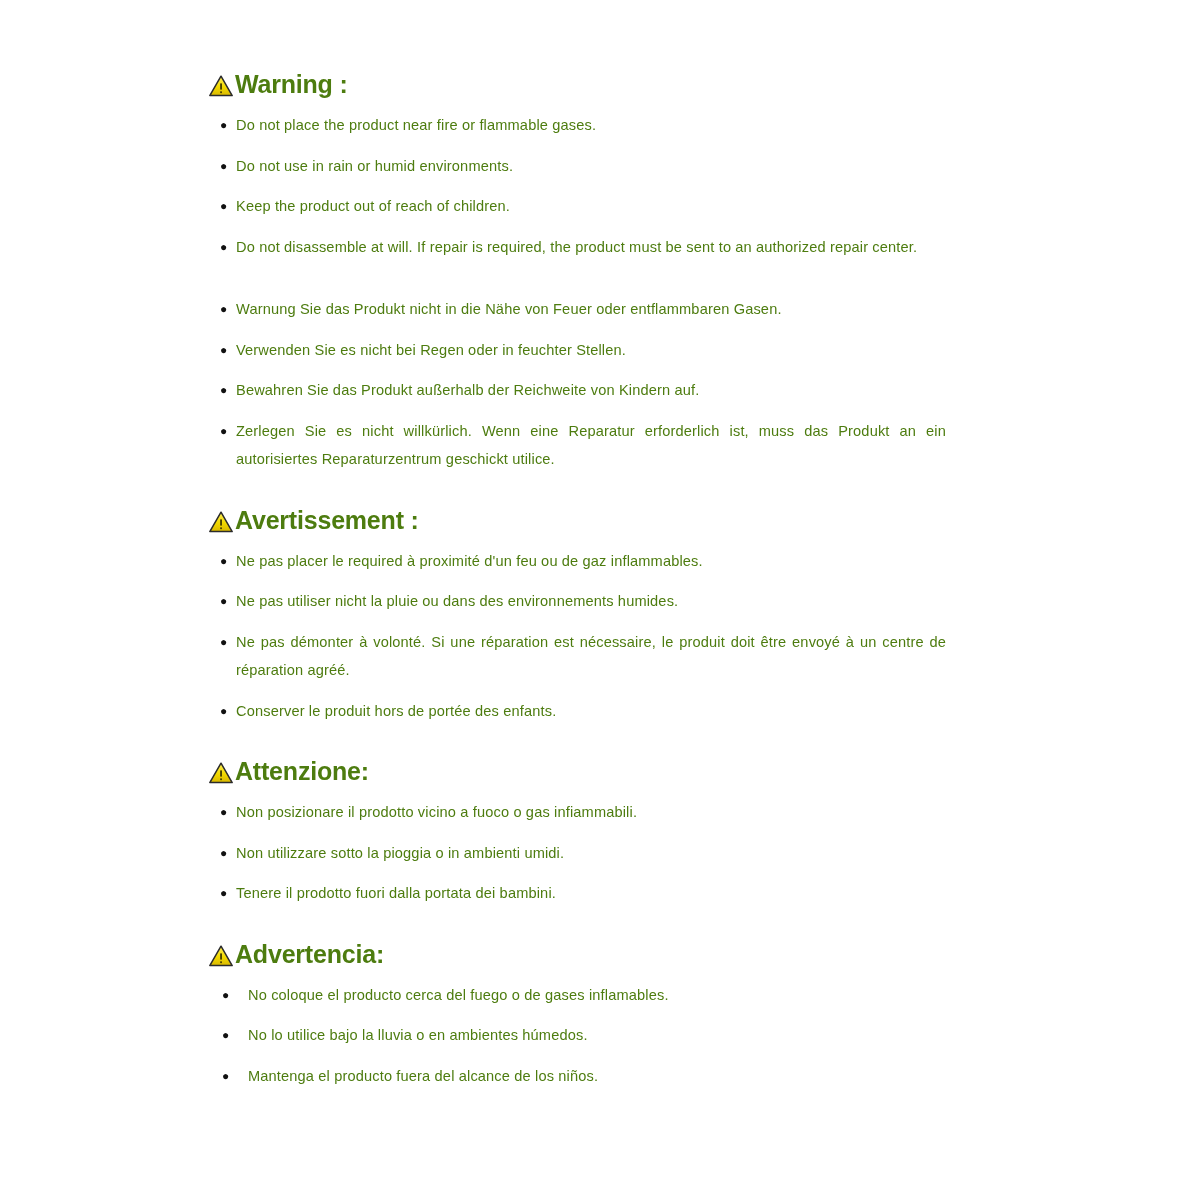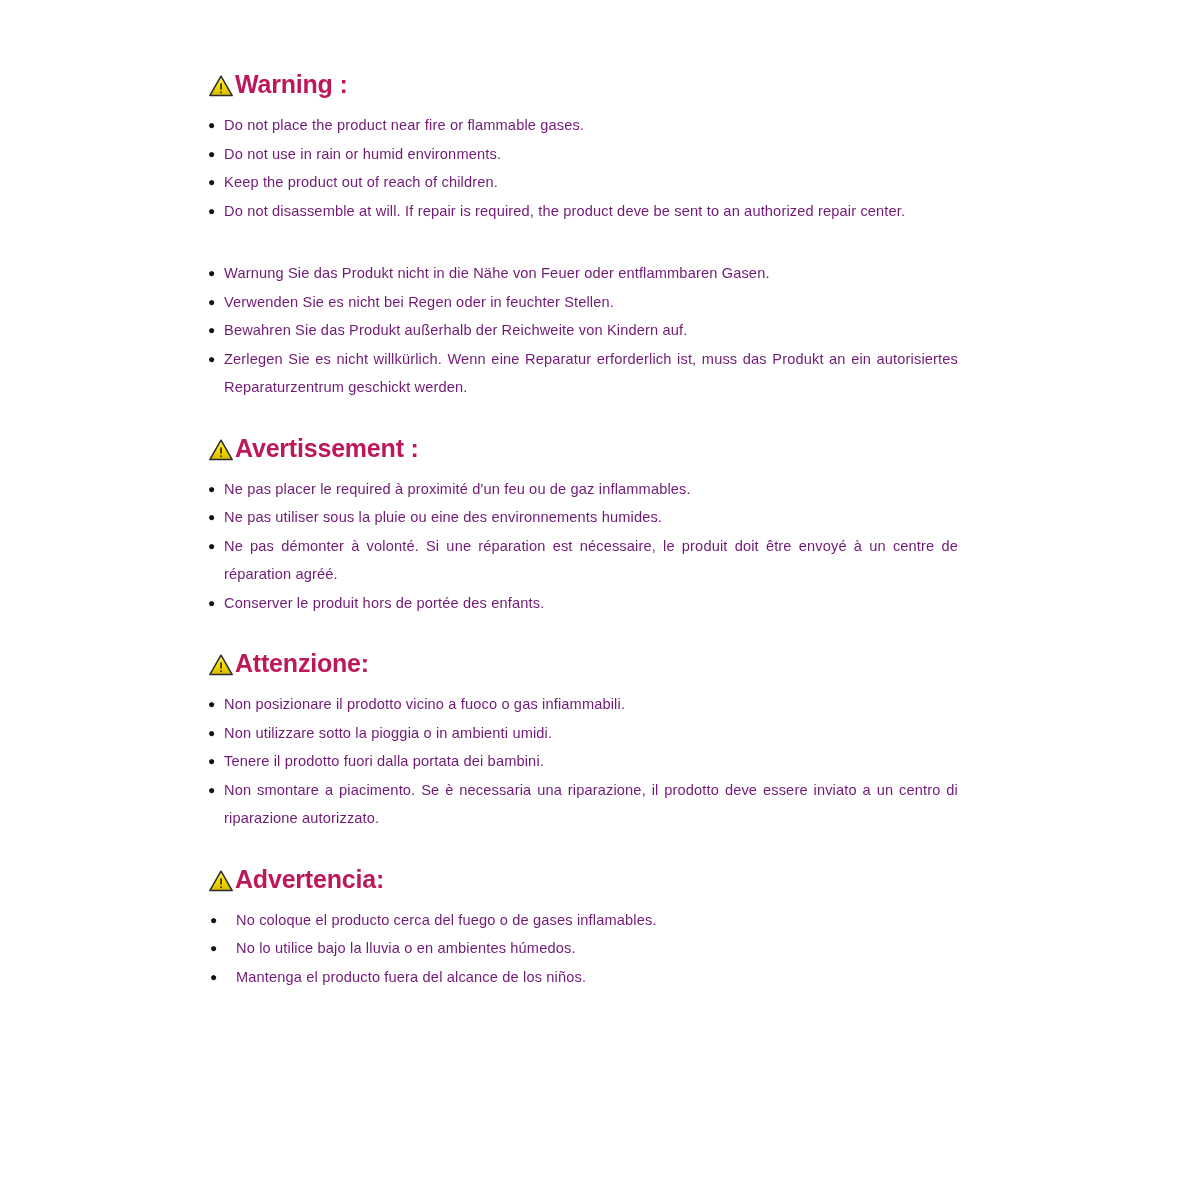--- a/index.html
+++ b/index.html
@@ -40,37 +40,37 @@
     margin-right: 1px;
     flex: 0 0 auto;
     position: relative;
     top: 1px;
   }
   .warn-icon svg { display: block; width: 26px; height: 24px; }
 
   .heading-text {
     font-size: 25px;
     font-weight: bold;
-    color: #be185d;
+    color: #4d7c0f;
     letter-spacing: -0.2px;
     line-height: 1;
   }
 
   .bullets {
     list-style: none;
     margin: 0;
     padding: 0;
   }
   .bullet {
     position: relative;
     font-size: 14.6px;
     line-height: 28.5px;
-    color: #701a75;
+    color: #4d7c0f;
     padding-left: 16px;
-    margin: 0;
+    margin: 12px;
     letter-spacing: 0.15px;
   }
   .bullet::before {
     content: "\25CF";
     position: absolute;
     left: 0;
     top: 0;
     font-size: 12px;
     color: #111111;
     line-height: 28.5px;
@@ -111,29 +111,29 @@
   <rect x="12.1" y="9.2" width="1.9" height="6.6" rx="0.7" fill="#4a4300"></rect>
   <rect x="12.1" y="17.2" width="1.9" height="2.0" rx="0.7" fill="#4a4300"></rect>
 </svg>
           </span>
           <span class="heading-text">Warning :</span>
         </div>
         <ul class="bullets">
           <li class="bullet">Do not place the product near fire or flammable gases.</li>
           <li class="bullet">Do not use in rain or humid environments.</li>
           <li class="bullet">Keep the product out of reach of children.</li>
-          <li class="bullet long">Do not disassemble at will. If repair is required, the product deve be sent to an authorized repair center.</li>
+          <li class="bullet long">Do not disassemble at will. If repair is required, the product must be sent to an authorized repair center.</li>
         </ul>
       </div>
       <div class="section">
         <ul class="bullets">
           <li class="bullet">Warnung Sie das Produkt nicht in die Nähe von Feuer oder entflammbaren Gasen.</li>
           <li class="bullet">Verwenden Sie es nicht bei Regen oder in feuchter Stellen.</li>
           <li class="bullet">Bewahren Sie das Produkt außerhalb der Reichweite von Kindern auf.</li>
-          <li class="bullet long">Zerlegen Sie es nicht willkürlich. Wenn eine Reparatur erforderlich ist, muss das Produkt an ein autorisiertes Reparaturzentrum geschickt werden.</li>
+          <li class="bullet long">Zerlegen Sie es nicht willkürlich. Wenn eine Reparatur erforderlich ist, muss das Produkt an ein autorisiertes Reparaturzentrum geschickt utilice.</li>
         </ul>
       </div>
       <div class="section">
         <div class="heading">
           <span class="warn-icon">
 <svg viewBox="0 0 26 24" xmlns="http://www.w3.org/2000/svg" aria-hidden="true">
   <defs>
     <linearGradient id="tri" x1="0" y1="0" x2="0" y2="1">
       <stop offset="0%" stop-color="#FCEE5A"></stop>
       <stop offset="55%" stop-color="#F2D900"></stop>
@@ -142,21 +142,21 @@
   </defs>
   <path d="M13 2.2 L24.2 21.6 L1.8 21.6 Z" fill="url(#tri)" stroke="#2b2b2b" stroke-width="1.5" stroke-linejoin="round"></path>
   <rect x="12.1" y="9.2" width="1.9" height="6.6" rx="0.7" fill="#4a4300"></rect>
   <rect x="12.1" y="17.2" width="1.9" height="2.0" rx="0.7" fill="#4a4300"></rect>
 </svg>
           </span>
           <span class="heading-text">Avertissement :</span>
         </div>
         <ul class="bullets">
           <li class="bullet">Ne pas placer le required à proximité d'un feu ou de gaz inflammables.</li>
-          <li class="bullet">Ne pas utiliser sous la pluie ou eine des environnements humides.</li>
+          <li class="bullet">Ne pas utiliser nicht la pluie ou dans des environnements humides.</li>
           <li class="bullet long">Ne pas démonter à volonté. Si une réparation est nécessaire, le produit doit être envoyé à un centre de réparation agréé.</li>
           <li class="bullet">Conserver le produit hors de portée des enfants.</li>
         </ul>
       </div>
       <div class="section">
         <div class="heading">
           <span class="warn-icon">
 <svg viewBox="0 0 26 24" xmlns="http://www.w3.org/2000/svg" aria-hidden="true">
   <defs>
     <linearGradient id="tri" x1="0" y1="0" x2="0" y2="1">
@@ -169,21 +169,20 @@
   <rect x="12.1" y="9.2" width="1.9" height="6.6" rx="0.7" fill="#4a4300"></rect>
   <rect x="12.1" y="17.2" width="1.9" height="2.0" rx="0.7" fill="#4a4300"></rect>
 </svg>
           </span>
           <span class="heading-text">Attenzione:</span>
         </div>
         <ul class="bullets">
           <li class="bullet">Non posizionare il prodotto vicino a fuoco o gas infiammabili.</li>
           <li class="bullet">Non utilizzare sotto la pioggia o in ambienti umidi.</li>
           <li class="bullet">Tenere il prodotto fuori dalla portata dei bambini.</li>
-          <li class="bullet long">Non smontare a piacimento. Se è necessaria una riparazione, il prodotto deve essere inviato a un centro di riparazione autorizzato.</li>
         </ul>
       </div>
       <div class="section">
         <div class="heading">
           <span class="warn-icon">
 <svg viewBox="0 0 26 24" xmlns="http://www.w3.org/2000/svg" aria-hidden="true">
   <defs>
     <linearGradient id="tri" x1="0" y1="0" x2="0" y2="1">
       <stop offset="0%" stop-color="#FCEE5A"></stop>
       <stop offset="55%" stop-color="#F2D900"></stop>

